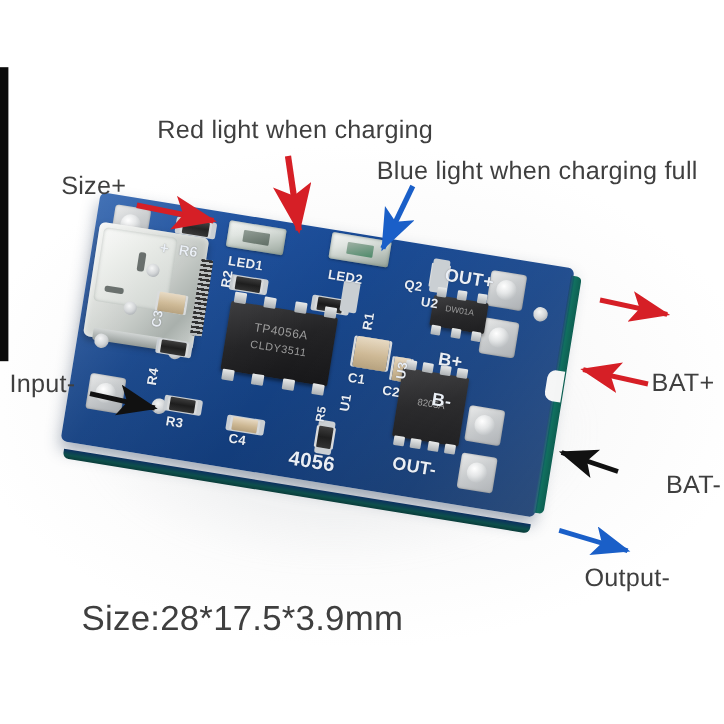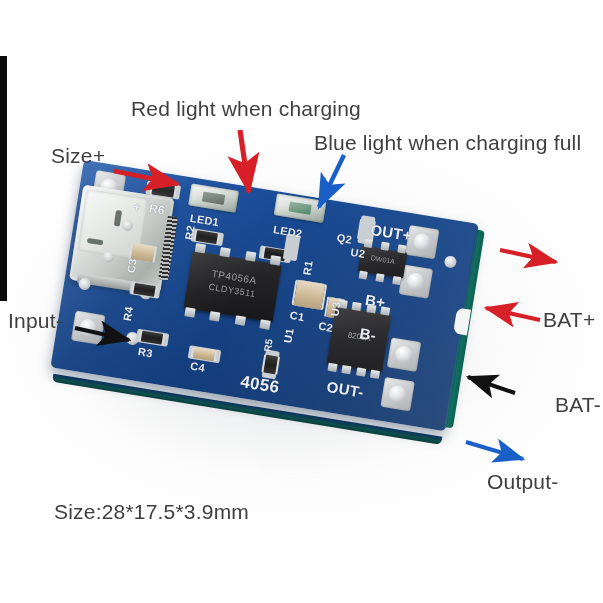--- a/index.html
+++ b/index.html
@@ -439,15 +439,15 @@
 
   <div class="label" style="left:8px; top:309px; font-size:21px;">Input-</div>
 
 
   <div class="label" style="left:543px; top:308px; font-size:21px;">BAT+</div>
 
   <div class="label" style="left:523px; top:393px; font-size:21px;margin-left:32px;">BAT-</div>
 
   <div class="label" style="left:487px; top:470px; font-size:21px;">Output-</div>
 
-  <div class="label" style="left:54px; top:500px; font-size:21px;">Size:28*17.5*3.9mm</div>
+  <div class="label" style="left:68px; top:500px; font-size:29px;">Size:28*17.5*3.9mm</div>
 
 </div>
 
 </body></html>

